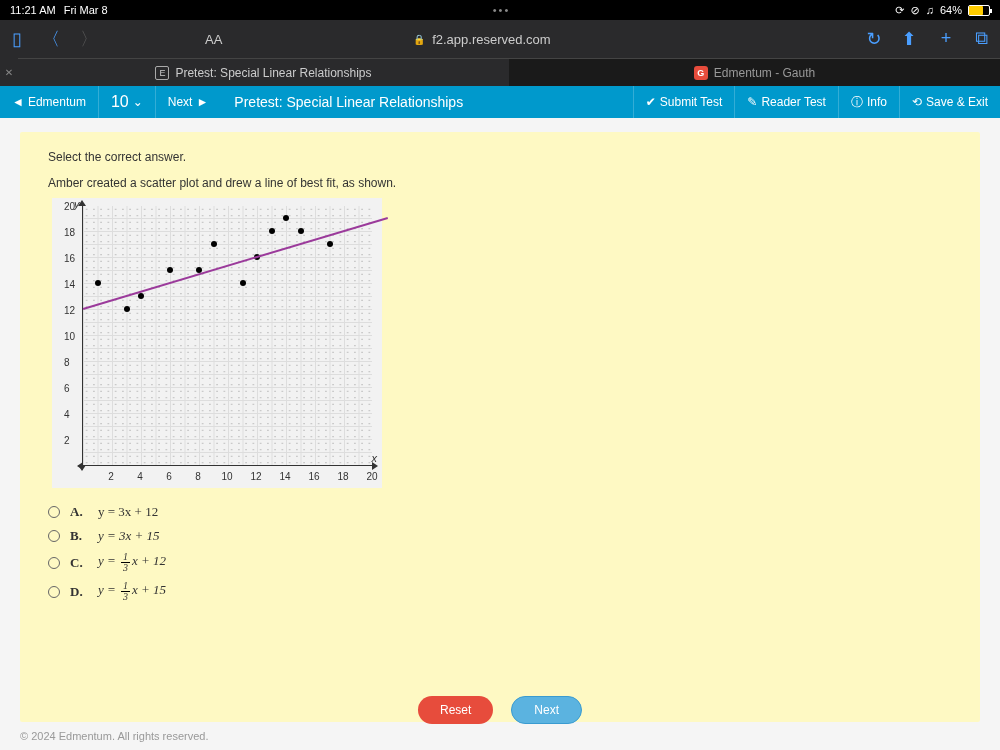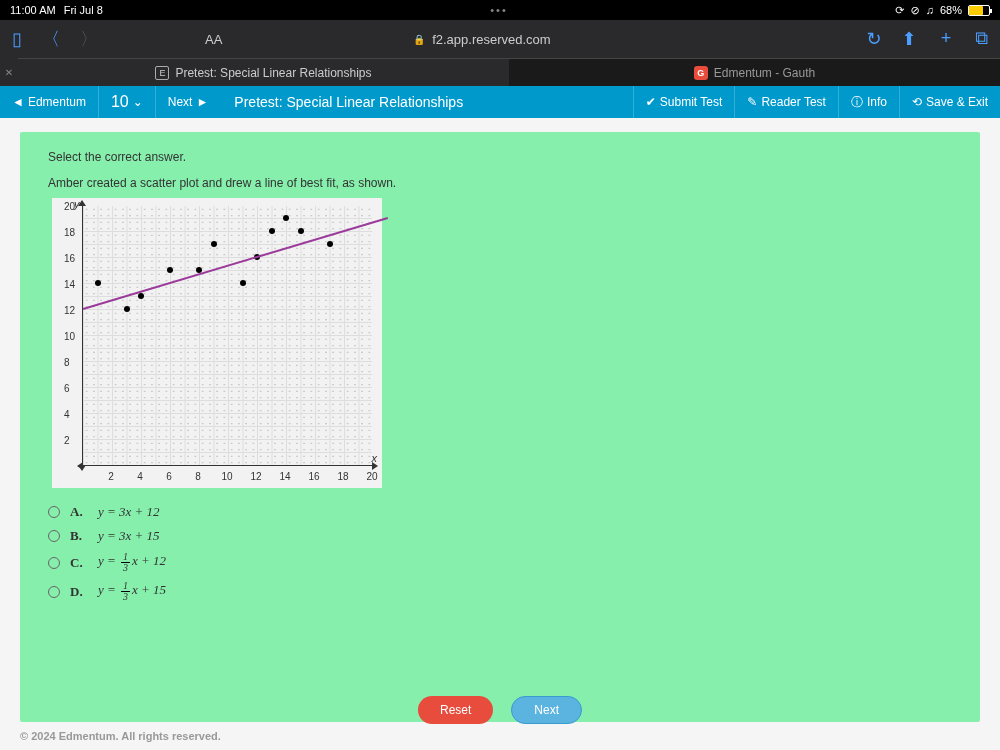--- a/index.html
+++ b/index.html
@@ -29,21 +29,21 @@
 .tab-icon-g { width: 14px; height: 14px; background: #e74c3c; border-radius: 3px; display: flex; align-items: center; justify-content: center; font-size: 9px; font-weight: bold; color: #fff; }
 
 .app-toolbar { background: #0099cc; height: 32px; display: flex; align-items: center; color: #fff; font-size: 12px; }
 .tb-btn { padding: 0 12px; height: 100%; display: flex; align-items: center; gap: 4px; cursor: pointer; border-right: 1px solid rgba(255,255,255,0.2); }
 .tb-btn.no-border { border-right: none; }
 .tb-num { font-size: 16px; font-weight: 300; }
 .tb-title { flex: 1; padding: 0 14px; font-size: 14px; }
 .tb-right { display: flex; height: 100%; }
 .tb-right .tb-btn { border-left: 1px solid rgba(255,255,255,0.2); border-right: none; }
 
-.content { background: #86efac; margin: 14px 20px 0 20px; padding: 18px 28px; font-size: 12px; color: #333; height: 590px; position: relative; border-radius: 2px; }
+.content { background: #fef9c3; margin: 14px 20px 0 20px; padding: 18px 28px; font-size: 12px; color: #333; height: 590px; position: relative; border-radius: 2px; }
 .instruction { margin-bottom: 12px; }
 .prompt { margin-bottom: 8px; }
 
 .plot-wrap { width: 330px; height: 290px; background: #f2f2f2; position: relative; margin-bottom: 12px; margin-left: 4px; }
 .plot-area { position: absolute; left: 30px; bottom: 22px; width: 290px; height: 260px; background-image: 
   repeating-linear-gradient(to right, #ddd 0, #ddd 1px, transparent 1px, transparent 14.5px),
   repeating-linear-gradient(to top, #ddd 0, #ddd 1px, transparent 1px, transparent 13px),
   radial-gradient(circle, #bbb 0.5px, transparent 0.5px);
   background-size: 14.5px 100%, 100% 13px, 7.25px 6.5px;
   border-left: 1.5px solid #333;
@@ -66,36 +66,36 @@
 .ans-label { font-weight: bold; width: 18px; }
 .frac { display: inline-flex; flex-direction: column; align-items: center; font-size: 10px; line-height: 1; vertical-align: middle; margin: 0 2px; }
 .frac .num { border-bottom: 1px solid #000; padding: 0 2px; }
 .frac .den { padding: 0 2px; }
 
 .action-btns { position: absolute; bottom: -2px; left: 50%; transform: translateX(-50%); display: flex; gap: 18px; }
 .btn { padding: 6px 22px; border-radius: 16px; color: #fff; font-size: 12px; cursor: pointer; border: none; }
 .btn-reset { background: #e74c3c; }
 .btn-next { background: #5bb3e0; border: 1px solid #3a9bd0; }
 
-.footer { position: absolute; bottom: 8px; left: 20px; font-size: 11px; color: #999; font-weight: bold; }
+.footer { position: absolute; bottom: 8px; left: 20px; font-size: 11px; color: #999; }
 </style>
 </head>
 <body>
 
 <div class="status-bar">
   <div class="status-left">
-    <span>11:00 AM</span>
-    <span>Fri Jul 8</span>
+    <span>11:21 AM</span>
+    <span>Fri Mar 8</span>
   </div>
   <div class="status-center">•••</div>
   <div class="status-right">
     <span>⟳</span>
     <span>⊘</span>
     <span>♫</span>
-    <span>68%</span>
+    <span>64%</span>
     <div class="battery">
         <div class="battery-fill"></div>
       </div>
   </div>
 </div>
 
 <div class="browser-bar">
   <span class="browser-btn">▯</span>
   <span class="browser-btn">〈</span>
   <span class="browser-btn disabled">〉</span>
@@ -203,21 +203,21 @@
       <div class="xtick" style="left: 233px;">14</div>
       <div class="xtick" style="left: 262px;">16</div>
       <div class="xtick" style="left: 291px;">18</div>
       <div class="xtick" style="left: 320px;">20</div>
     </div>
 
 
   <div class="answer">
     <div class="radio"></div>
     <span class="ans-label">A.</span>
-    <span style="font-style:italic">y  =  3x  +  12</span>
+    <span style="">y  =  3x  +  12</span>
   </div>
   <div class="answer">
     <div class="radio"></div>
     <span class="ans-label">B.</span>
     <span style="font-style:italic">y  =  3x  +  15</span>
   </div>
   <div class="answer">
     <div class="radio"></div>
     <span class="ans-label">C.</span>
     <span style="font-style:italic"><span>y  =  </span><span class="frac">

